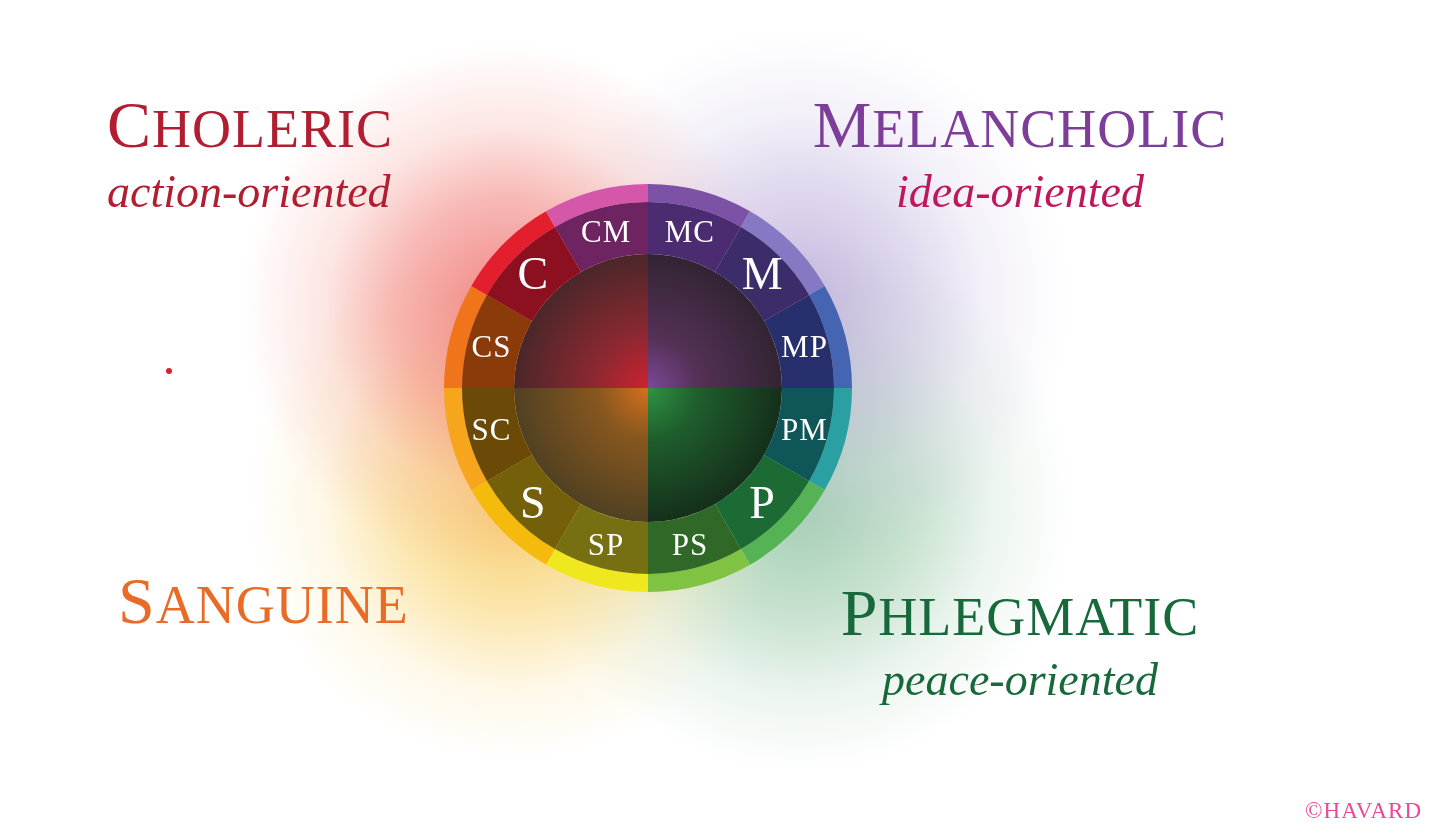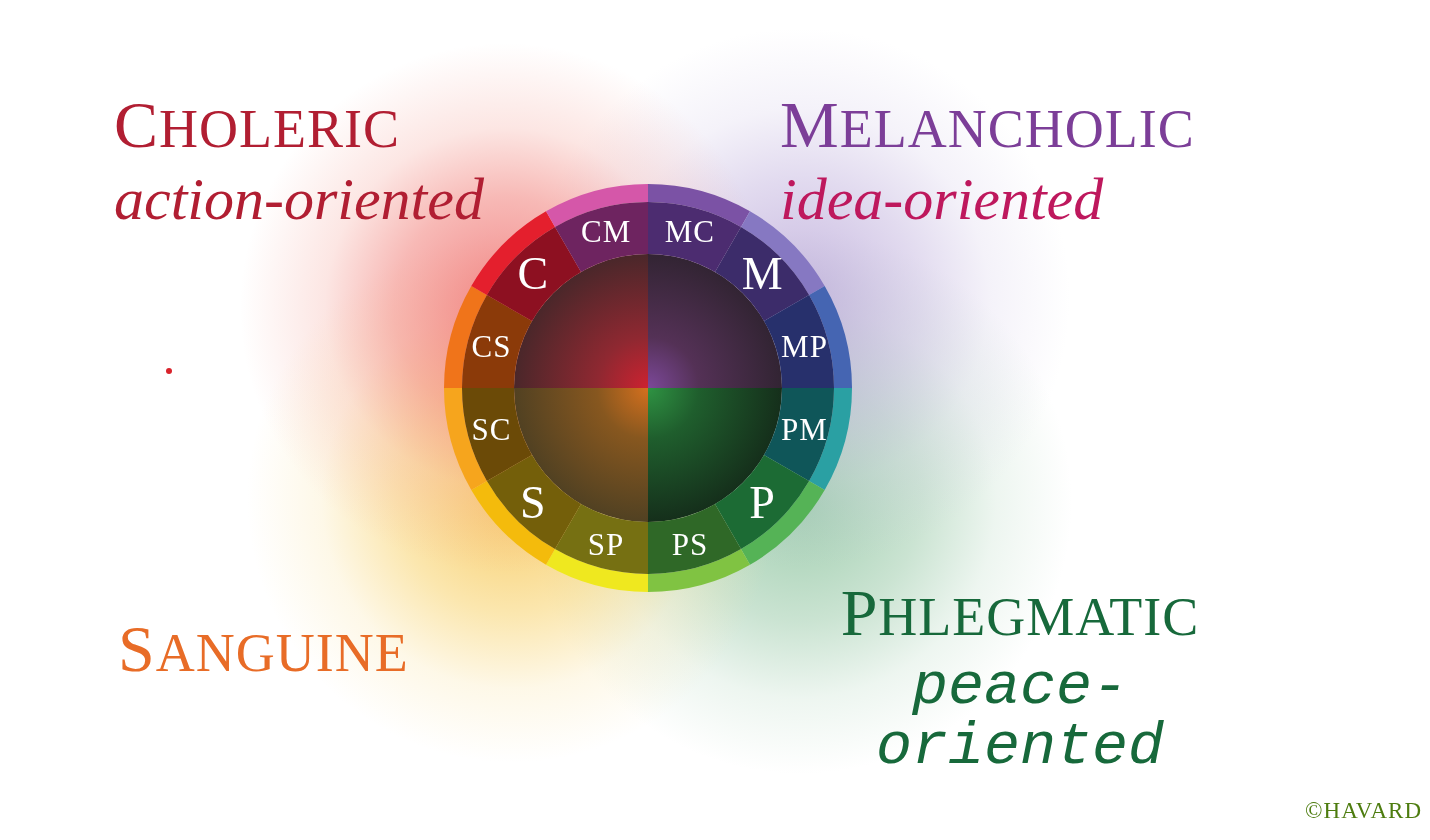--- a/index.html
+++ b/index.html
@@ -15,24 +15,24 @@
       radial-gradient(circle 265px at 512px 498px, rgba(246,195,78,0.85) 0%, rgba(248,211,110,0.55) 44%, rgba(250,228,165,0.26) 72%, rgba(255,255,255,0) 100%),
       radial-gradient(circle 272px at 800px 502px, rgba(128,189,148,0.75) 0%, rgba(150,200,165,0.50) 44%, rgba(181,216,192,0.24) 72%, rgba(255,255,255,0) 100%);
   }
 
   svg.wheel{position:absolute;left:0;top:0;width:1430px;height:840px;font-family:"Liberation Serif",serif;}
   svg.wheel text{letter-spacing:1px;}
 
   .temp-block{position:absolute;}
   .temp-name{font-size:54px;letter-spacing:1px;text-transform:uppercase;line-height:1.05;}
   .temp-name::first-letter{font-size:66px;}
-  .temp-trait{font-style:italic;font-size:60px;line-height:1;margin-top:10px;}
-  .tl{left:114px;top:90px;text-align:left;}
-  .tr{left:780px;top:90px;width:480px;text-align:left;}
-  .bl{left:118px;top:566px;text-align:left;margin-top:48px;}
+  .temp-trait{font-style:italic;font-size:46px;line-height:1;margin-top:10px;}
+  .tl{left:107px;top:90px;text-align:left;}
+  .tr{left:780px;top:90px;width:480px;text-align:center;}
+  .bl{left:118px;top:566px;text-align:left;}
   .br{left:780px;top:566px;width:480px;text-align:center;}
 
   .red-dot{position:absolute;left:166px;top:368px;width:6px;height:6px;border-radius:50%;}
   .watermark{position:absolute;right:8px;bottom:16px;font-size:23px;letter-spacing:1px;color:#8f8f8f;}
 </style>
 </head>
 <body>
 
 <div class="canvas">
 
@@ -112,20 +112,20 @@
     <div class="temp-name" style="color: rgb(124, 62, 152);">Melancholic</div>
     <div class="temp-trait" style="color: #be185d;">idea-oriented</div>
   </div>
 
   <div class="temp-block bl">
     <div class="temp-name" style="color: rgb(232, 108, 39);">Sanguine</div>
   </div>
 
   <div class="temp-block br">
     <div class="temp-name" style="color: rgb(23, 105, 59); margin-top: 12px;">Phlegmatic</div>
-    <div class="temp-trait" style="color: rgb(23, 105, 59); font-family: Liberation Mono, monospace;">peace-oriented</div>
+    <div class="temp-trait" style="color: rgb(23, 105, 59);">peace-oriented</div>
   </div>
 
   <div class="red-dot" style="background: rgb(217, 35, 43);"></div>
 
-  <div class="watermark" style="color: #4d7c0f; text-align: right;">©HAVARD</div>
+  <div class="watermark" style="color: #ec4899; text-align: right;">©HAVARD</div>
 
 </div>
 
 </body></html>

